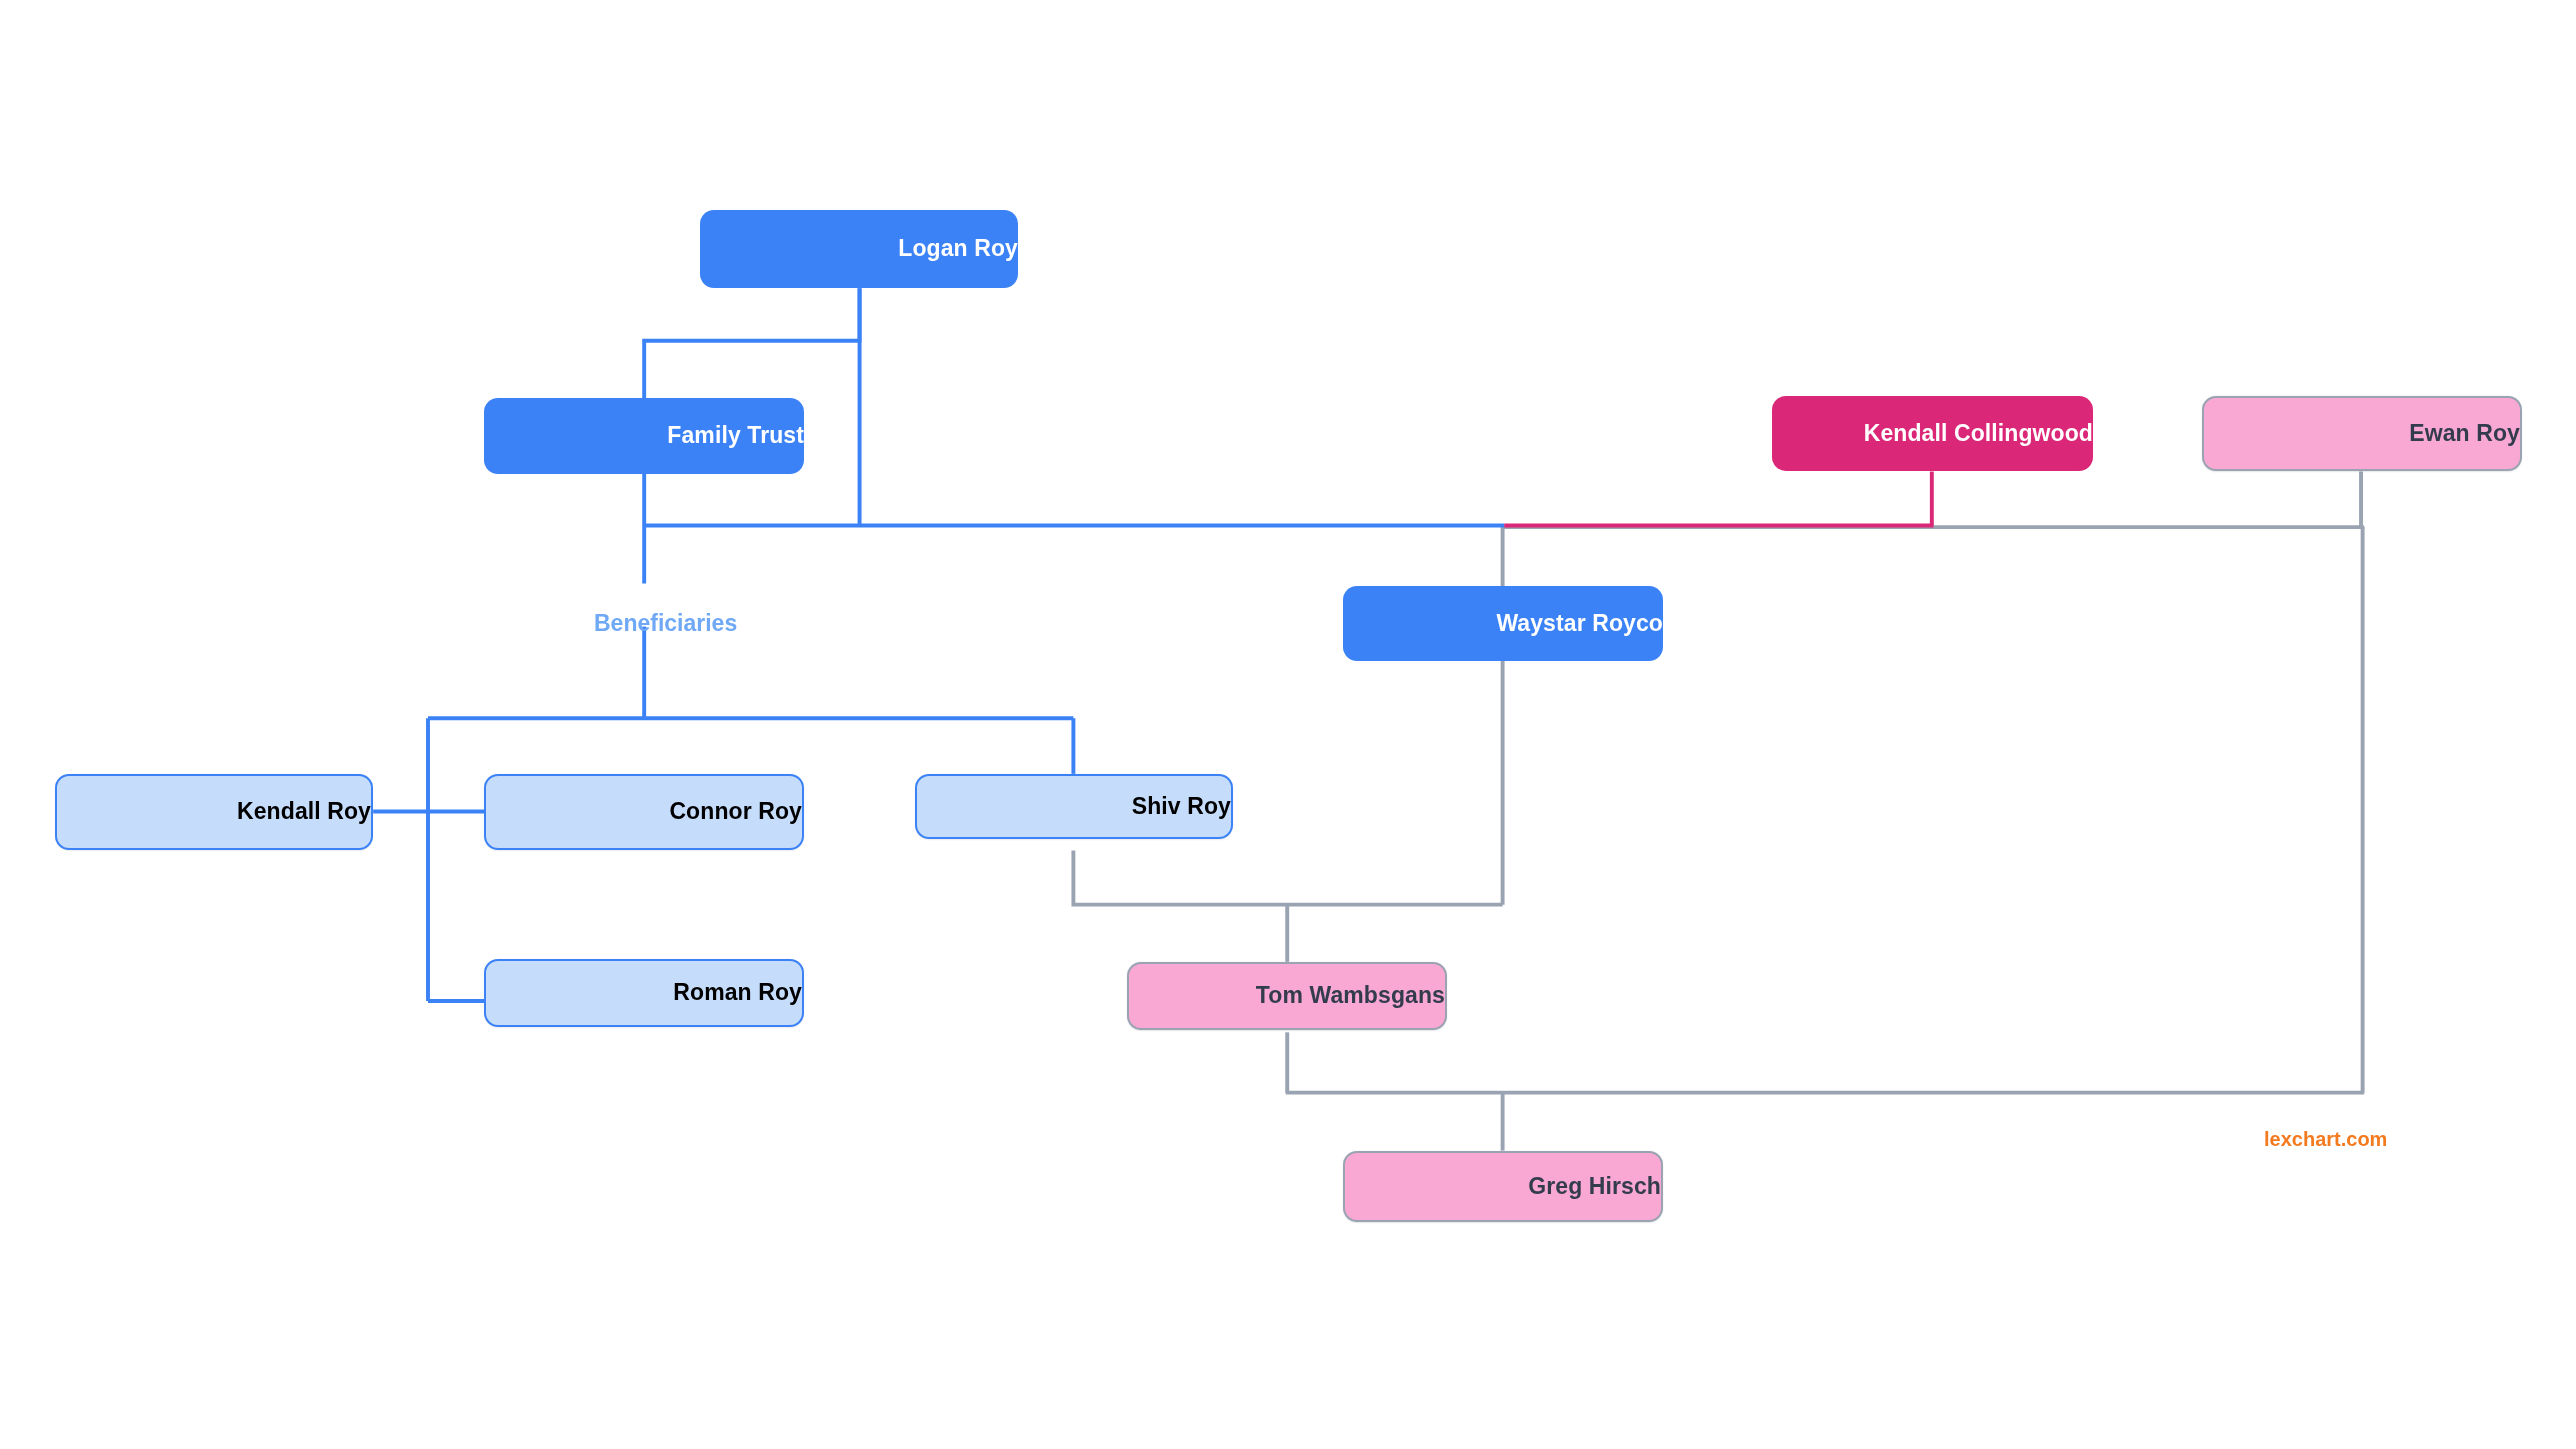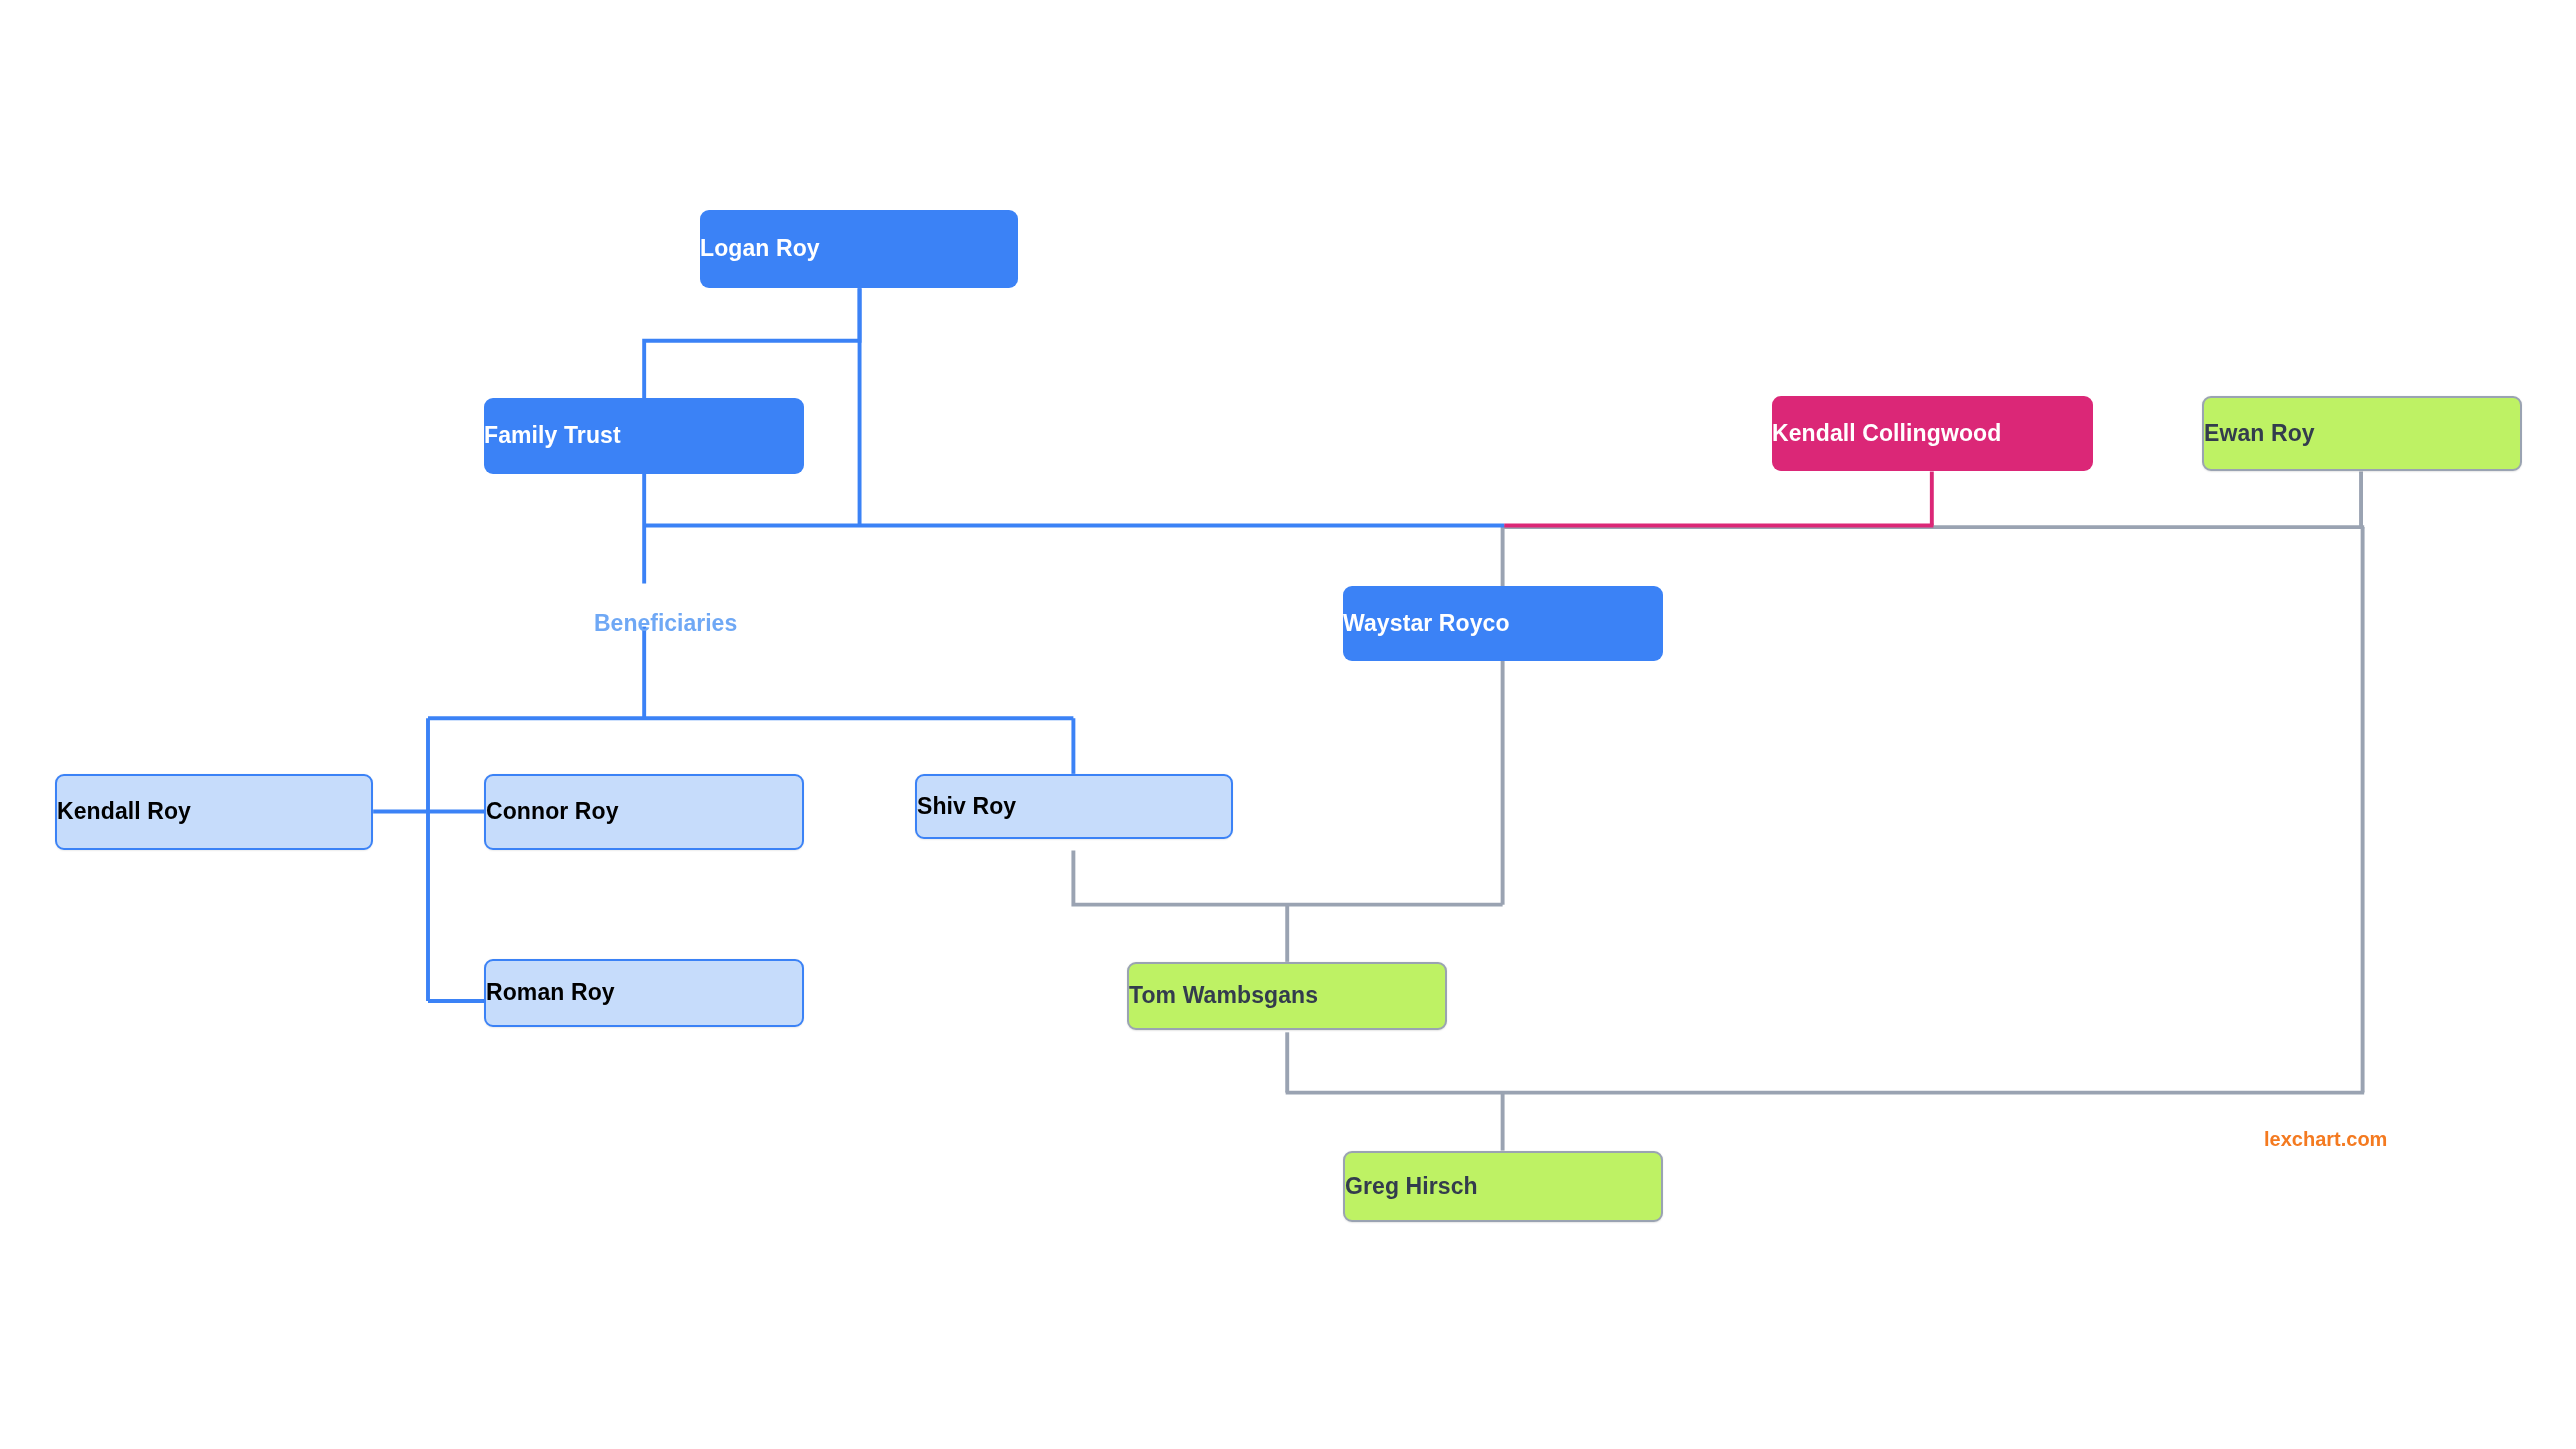--- a/index.html
+++ b/index.html
@@ -23,22 +23,22 @@
     left: 0;
     top: 0;
     width: 2576px;
     height: 1449px;
   }
   .node {
     position: absolute;
     box-sizing: border-box;
     display: flex;
     align-items: center;
-    justify-content: flex-start;
-    border-radius: 9px;
+    justify-content: flex-end;
+    border-radius: 14px;
     font-weight: bold;
     font-size: 23px;
     letter-spacing: 0.1px;
     text-align: center;
     line-height: 1.1;
     user-select: none;
   }
   
   .node.primary {
     background: #3b82f6;
@@ -48,21 +48,21 @@
   }
   
   .node.light {
     background: #c6dcfb;
     color: #000000;
     border: 2.4px solid #3b82f6;
     box-shadow: 0 0.8px 1.6px rgba(0,0,0,0.08);
   }
   
   .node.gray {
-    background: #bef264;
+    background: #f9a8d4;
     color: #333c4d;
     border: 2.4px solid #9aa3b2;
     box-shadow: 0 0.8px 1.6px rgba(0,0,0,0.10);
   }
   
   .node.pink {
     background: #db2777;
     color: #ffffff;
     border: none;
   }

